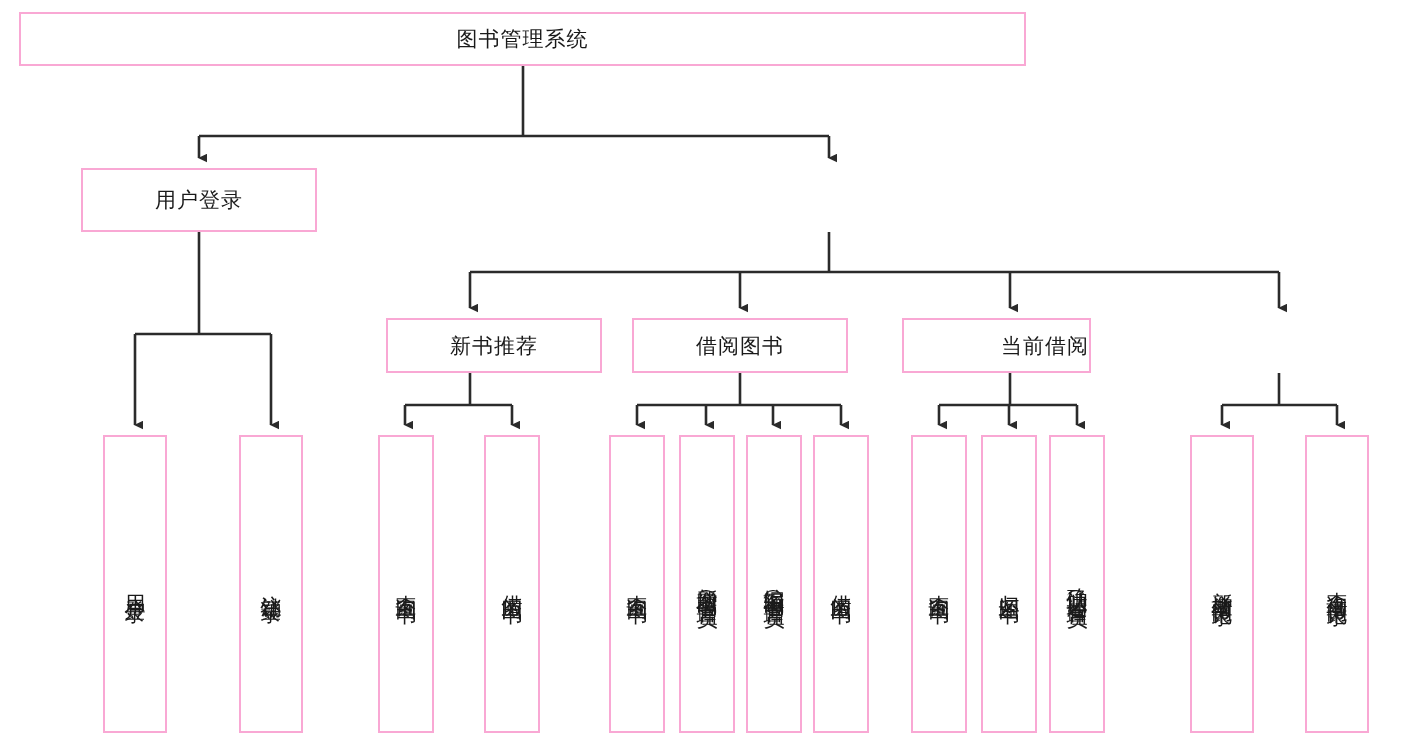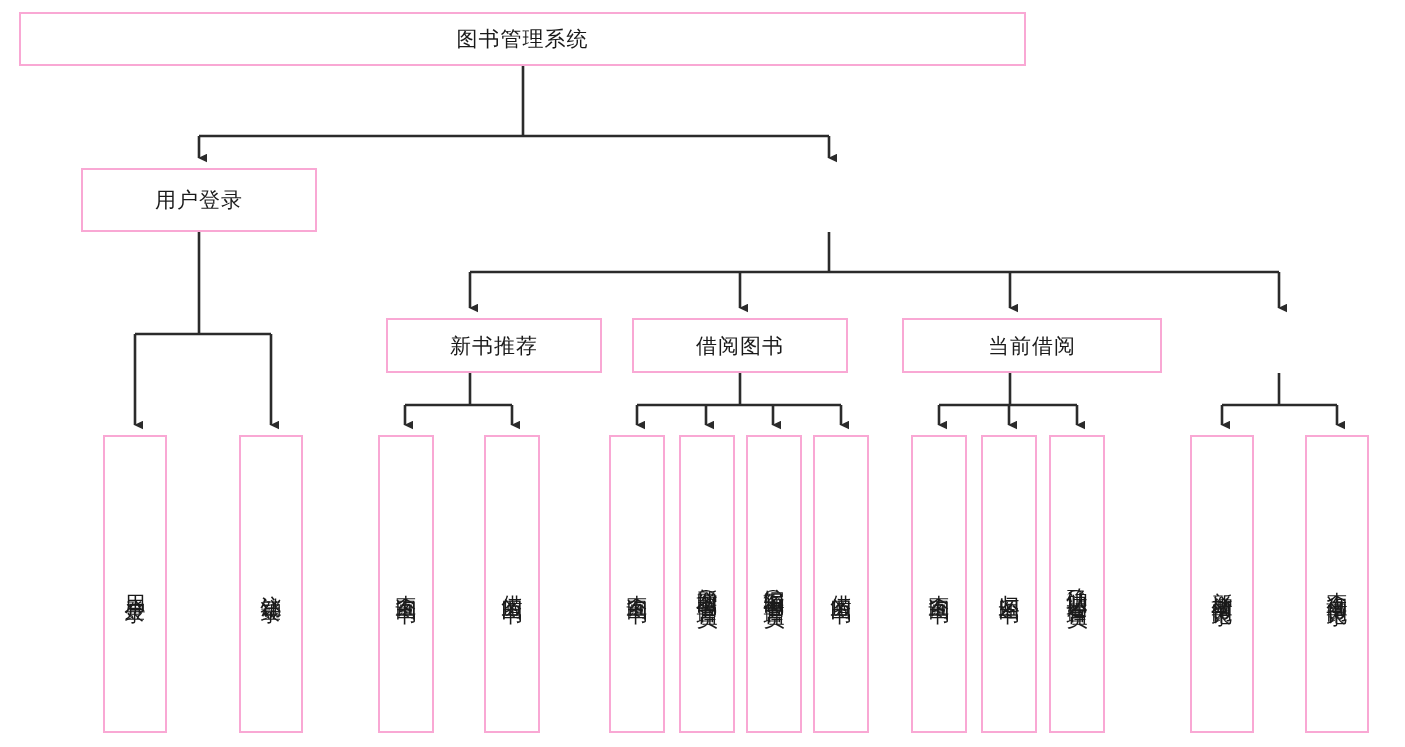--- a/index.html
+++ b/index.html
@@ -128,21 +128,21 @@
   <div class="node horiz" style="left:81px; top:168px; width:236px; height:64px;">
     <span>用户登录</span>
   </div>
 
   <div class="node horiz" style="left:362px; top:318px; width:216px; height:55px;margin-left:24px;">
     <span>新书推荐</span>
   </div>
   <div class="node horiz" style="left:632px; top:318px; width:216px; height:55px;">
     <span>借阅图书</span>
   </div>
-  <div class="node horiz" style="left:902px; top:318px; width:260px; height:55px;">
+  <div class="node horiz" style="left:902px; top:318px; width:189px; height:55px;justify-content:flex-end;">
     <span>当前借阅</span>
   </div>
 
   <div class="node vert" style="left:103px; top:435px; width:64px; height:298px;">
     <span class="vlabel">用户登录</span>
   </div>
   <div class="node vert" style="left:239px; top:435px; width:64px; height:298px;">
     <span class="vlabel">注销登录</span>
   </div>
 

